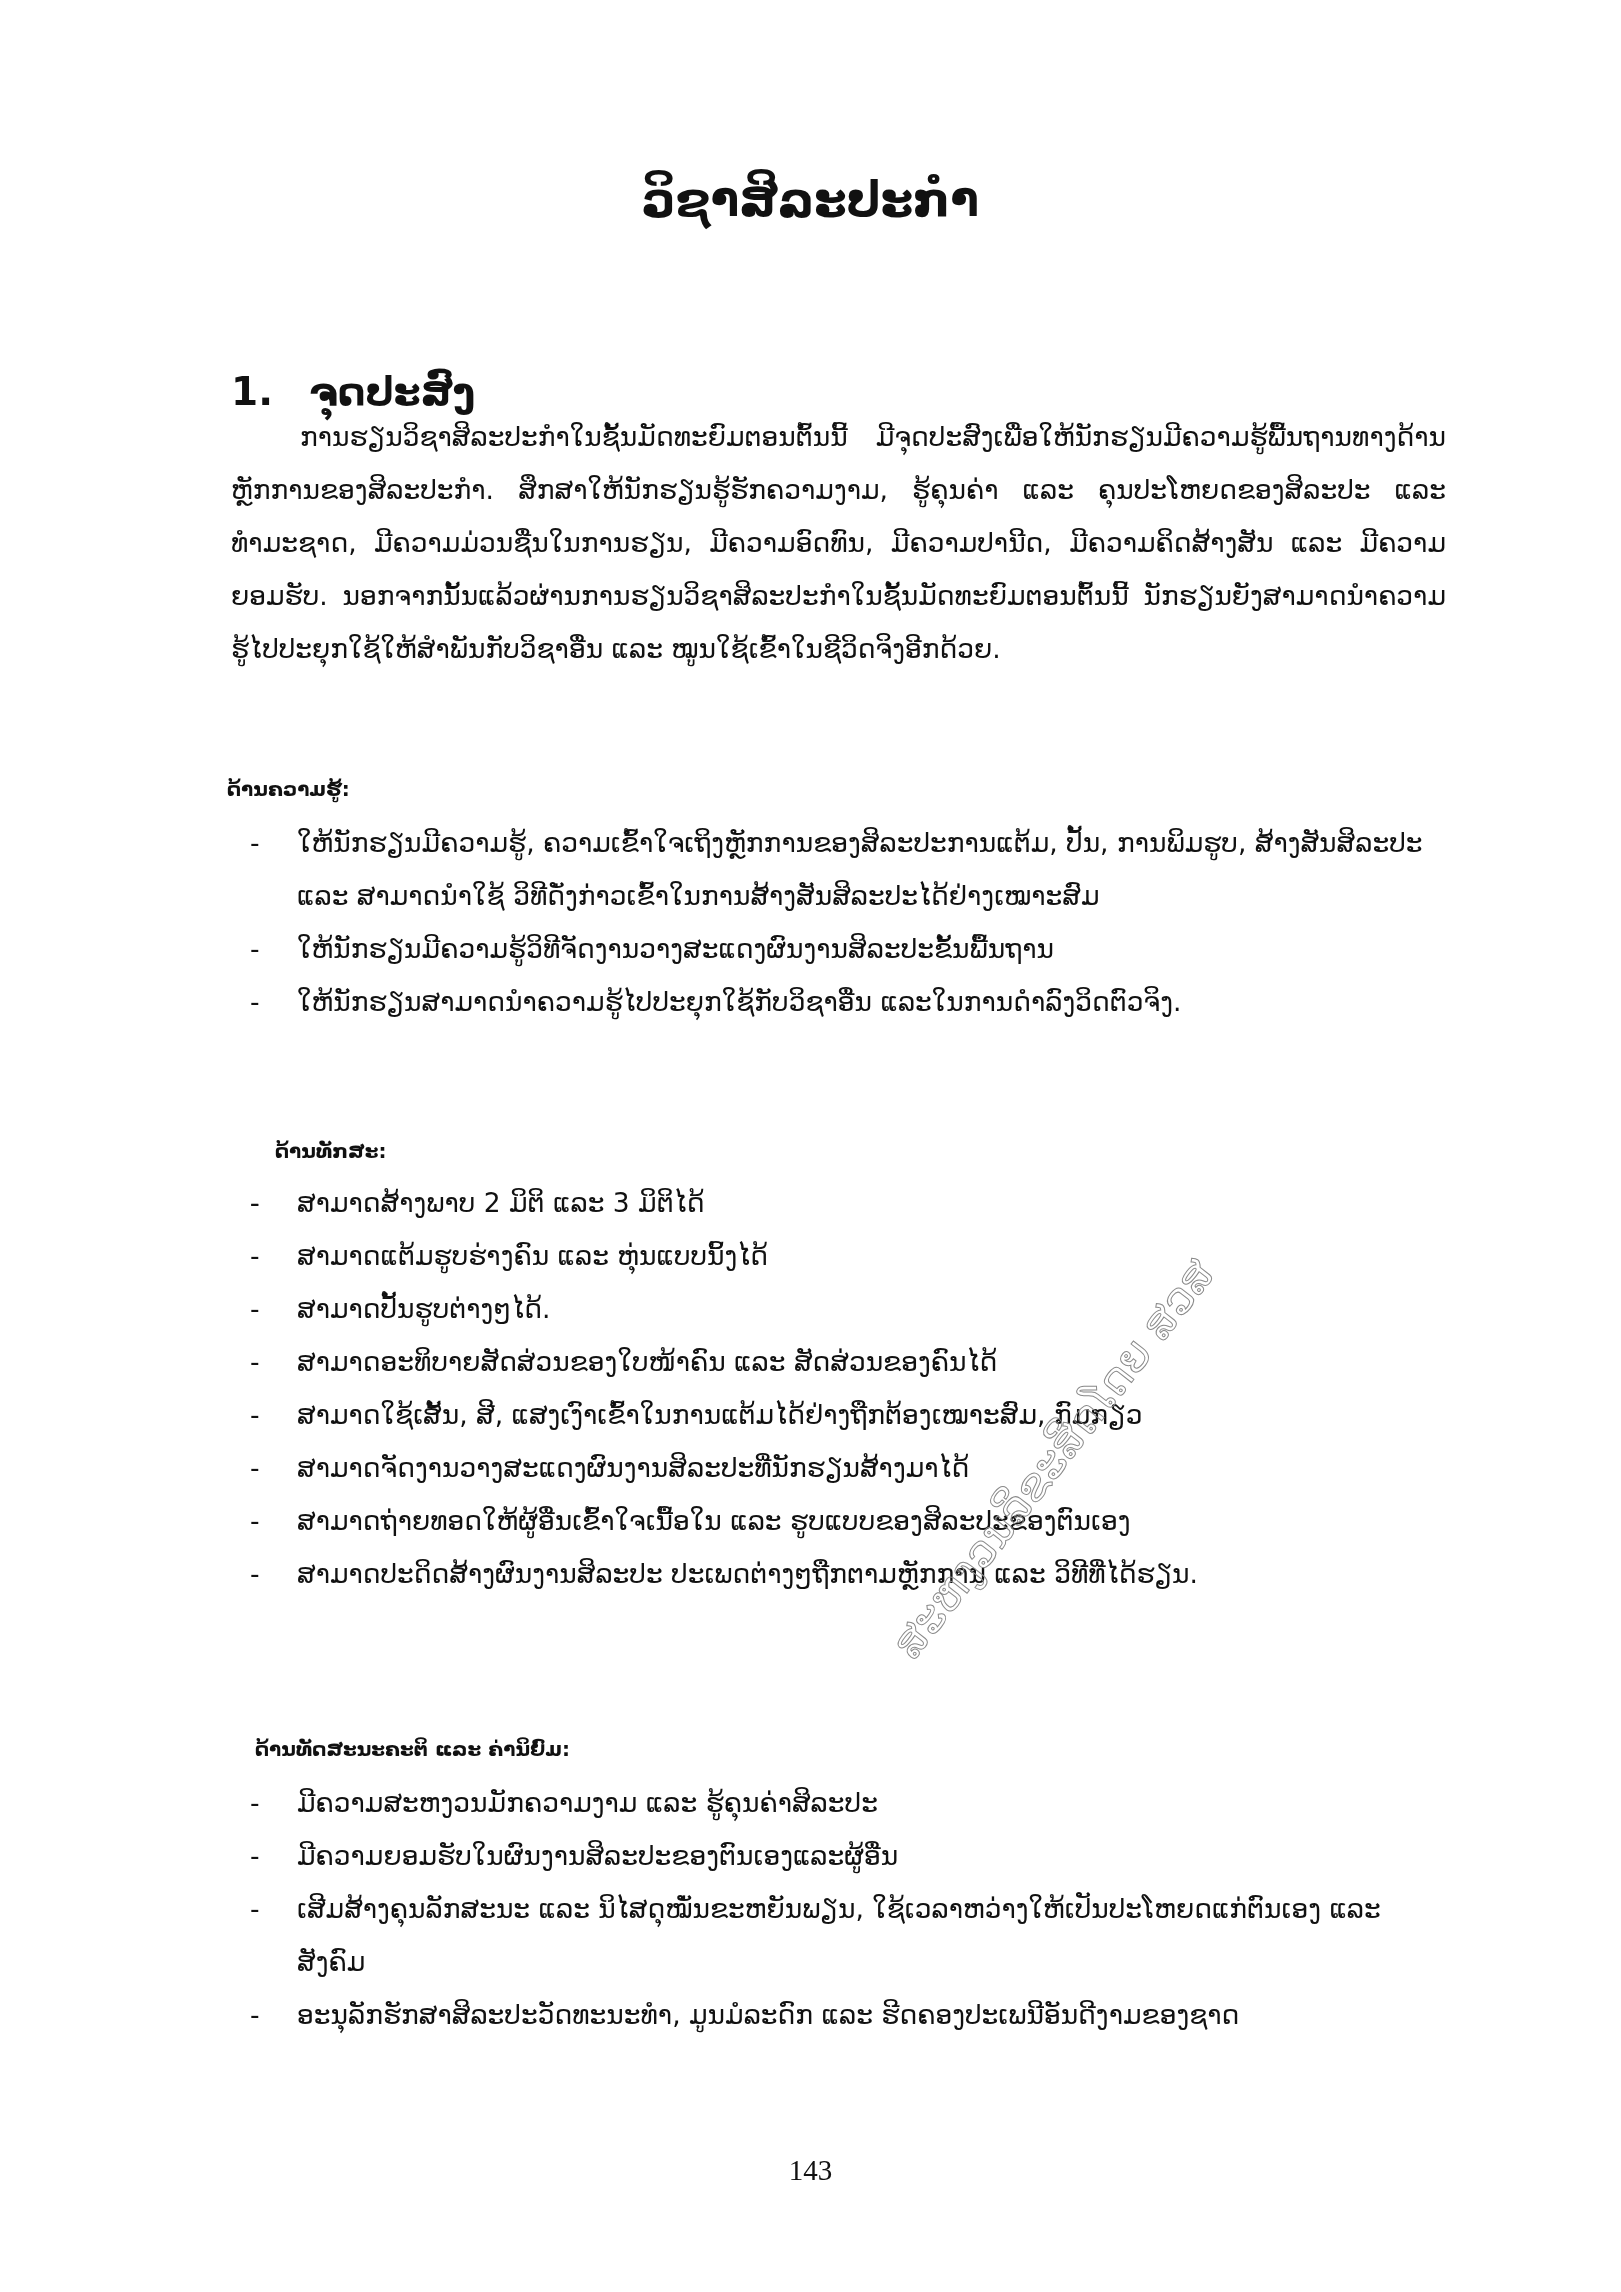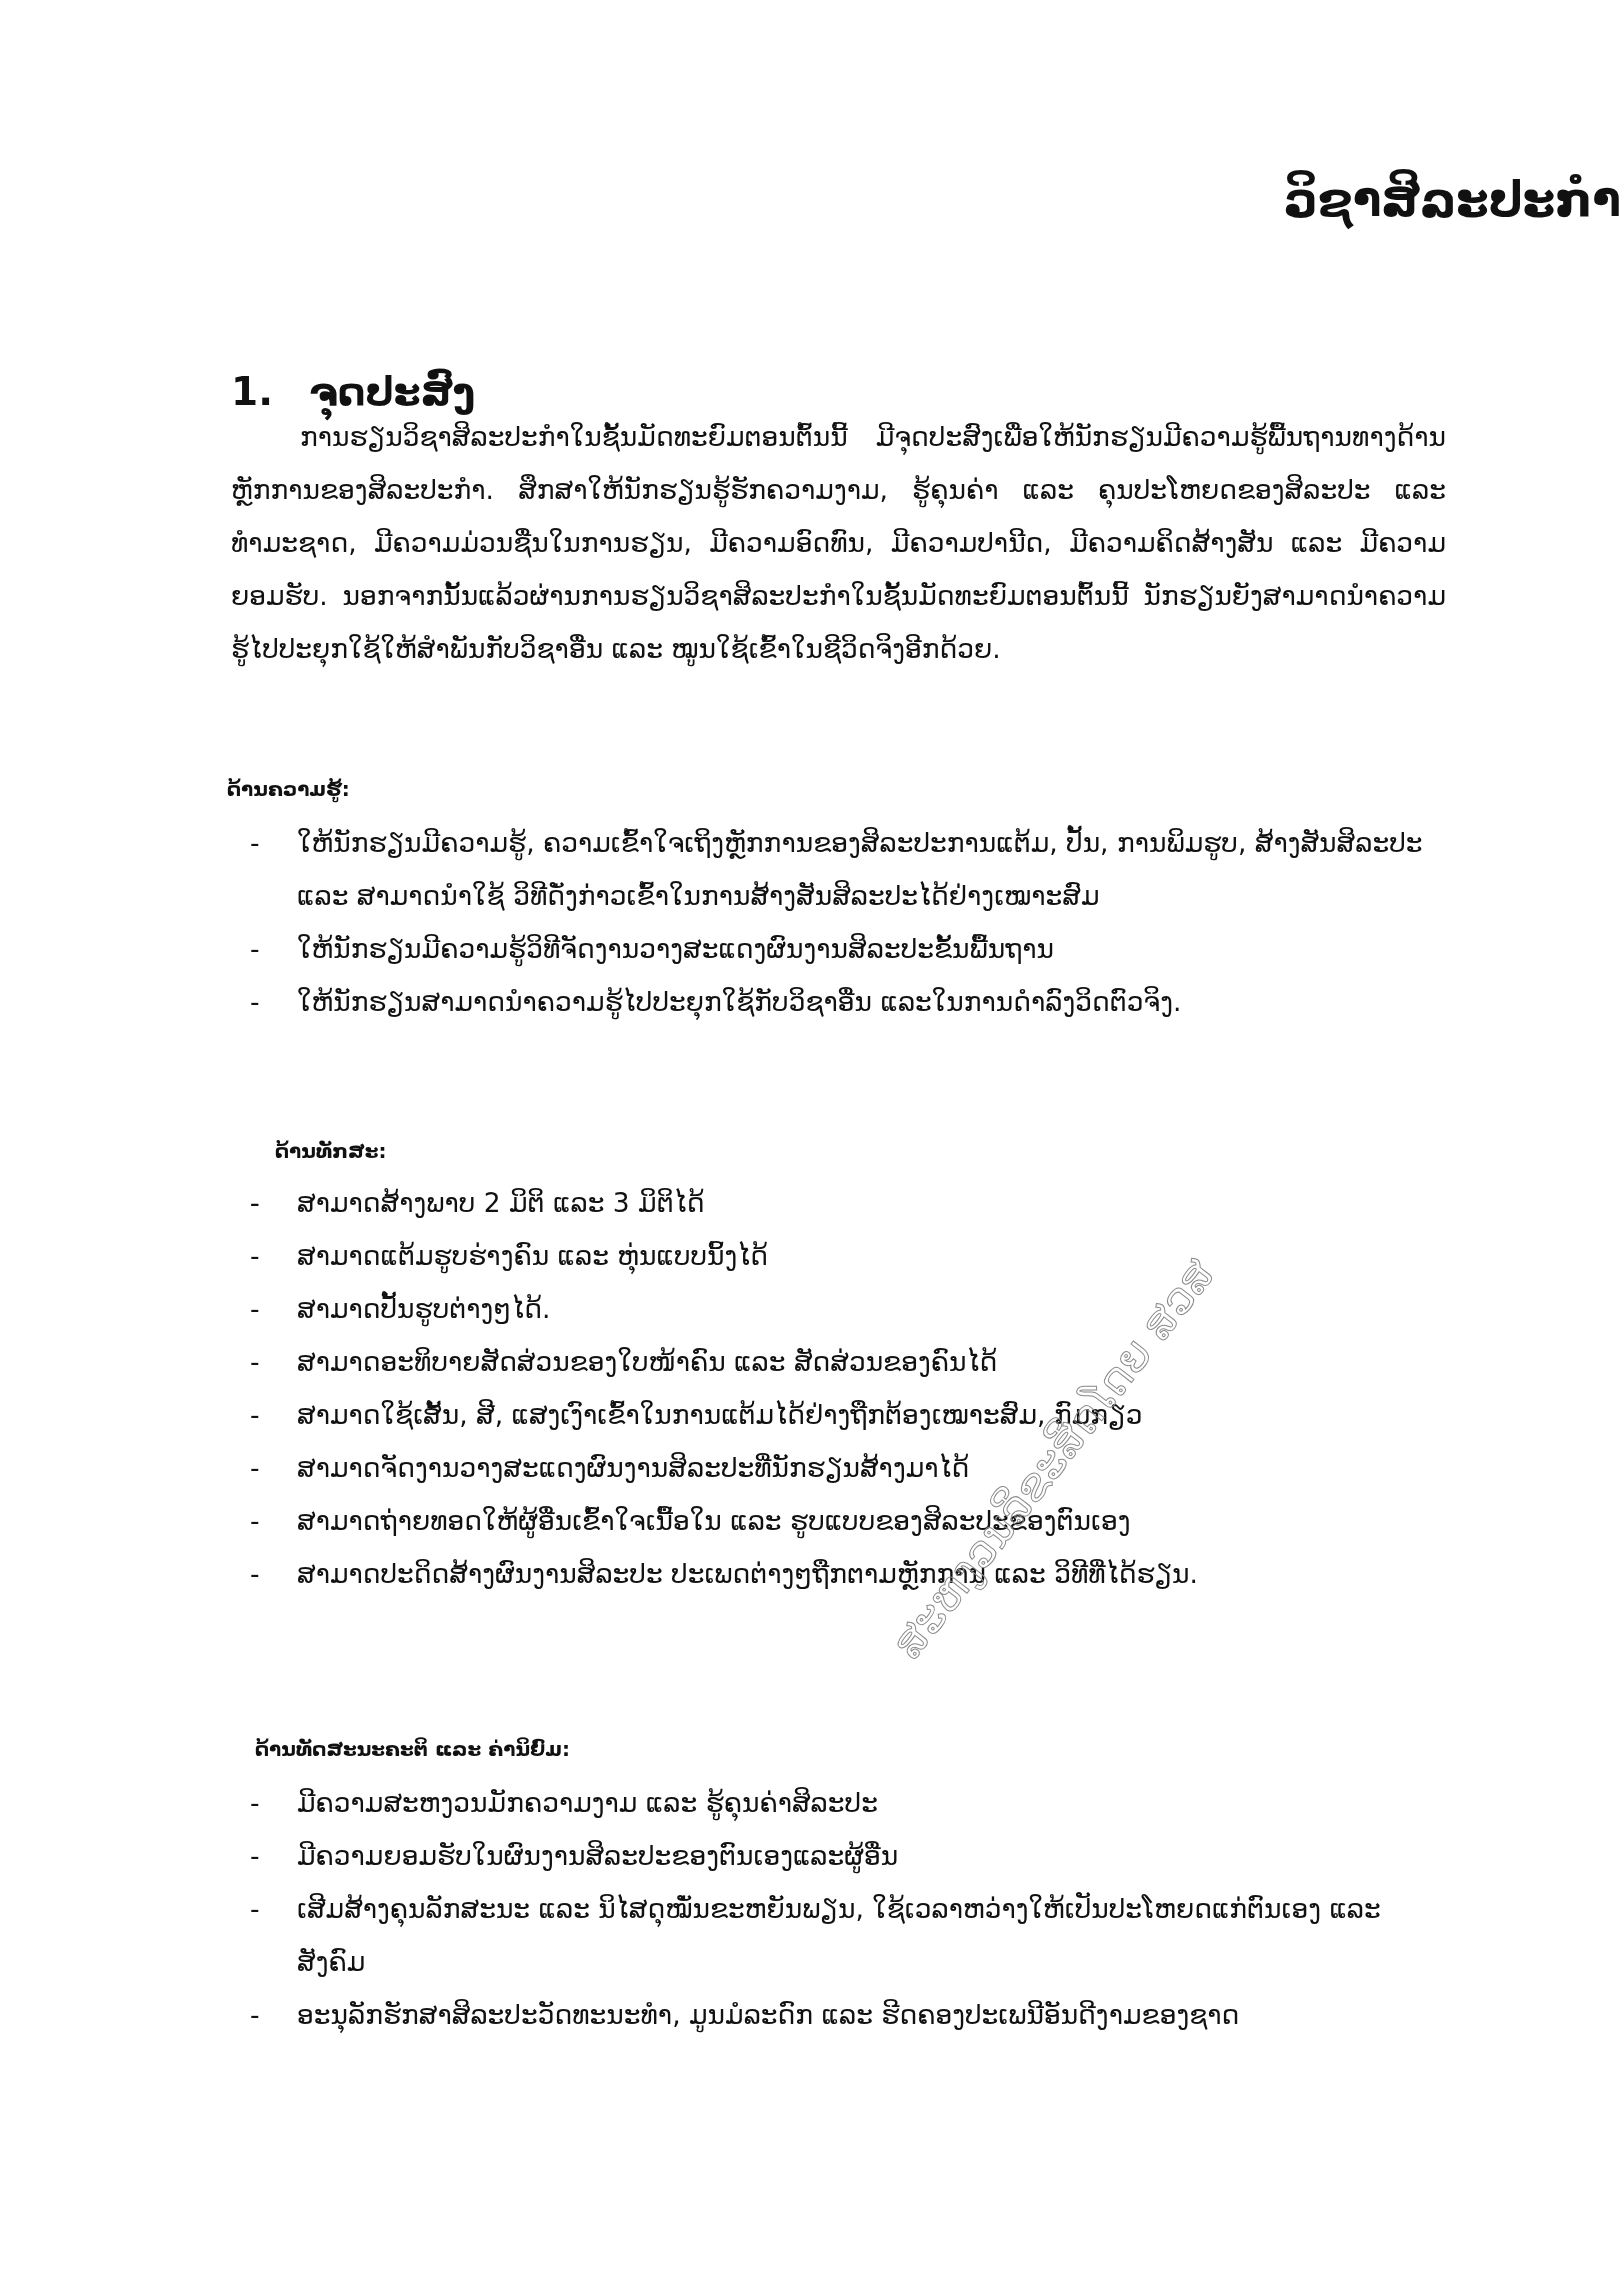--- a/index.html
+++ b/index.html
@@ -3,21 +3,21 @@
 <meta charset="utf-8">
 <style>
   html, body { margin: 0; padding: 0; background: #ffffff; }
   body {
     width: 1621px; height: 2293px; position: relative; overflow: hidden;
     font-family: "DejaVu Sans", "Liberation Sans", sans-serif;
     color: #111111;
   }
   .page { position: absolute; left: 0; top: 0; width: 1621px; height: 2293px; }
   .title {
-    position: absolute; top: 165px; left: 0; width: 1621px; text-align: right;
+    position: absolute; top: 165px; left: 0; width: 1621px; text-align: center;
     font-size: 47px; font-weight: bold; line-height: 69px;
   }
   .section-heading {
     position: absolute; top: 338px; left: 231px;
     font-size: 39px; font-weight: bold; line-height: 59px; margin-top: 24px;
   }
   .section-heading .num { display: inline-block; width: 78px; }
   .intro {
     position: absolute; top: 410px; left: 231px; width: 1215px;
     font-size: 26.5px; line-height: 53px; text-align: justify;
@@ -81,14 +81,15 @@
   <div class="subhead" style="top:1730px;margin-left:28px;">ດ້ານທັດສະນະຄະຕິ ແລະ ຄ່ານິຍົມ:</div>
   <ul class="blist" style="top:1776px;">
     <li><span class="dash">-</span><span>ມີຄວາມສະຫງວນມັກຄວາມງາມ ແລະ ຮູ້ຄຸນຄ່າສິລະປະ</span></li>
     <li><span class="dash">-</span><span>ມີຄວາມຍອມຮັບໃນຜົນງານສິລະປະຂອງຕົນເອງແລະຜູ້ອື່ນ</span></li>
     <li><span class="dash">-</span><span>ເສີມສ້າງຄຸນລັກສະນະ  ແລະ  ນິໄສດຸໝັ່ນຂະຫຍັນພຽນ,  ໃຊ້ເວລາຫວ່າງໃຫ້ເປັນປະໂຫຍດແກ່ຕົນເອງ ແລະ ສັງຄົມ</span></li>
     <li><span class="dash">-</span><span>ອະນຸລັກຮັກສາສິລະປະວັດທະນະທຳ, ມູນມໍລະດົກ ແລະ ຮີດຄອງປະເພນີອັນດີງາມຂອງຊາດ</span></li>
   </ul>
 
   <div class="watermark">ສະຫງວນລິຂະສິດໂດຍ ສວສ</div>
 
+  <div class="page-number">143</div>
 </div>
 
 
 </body></html>

